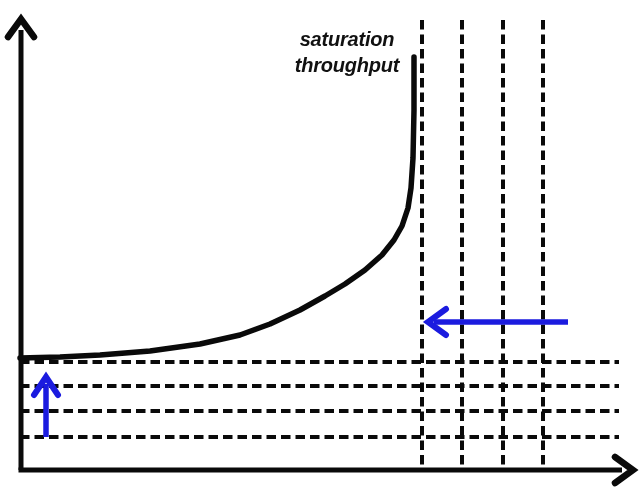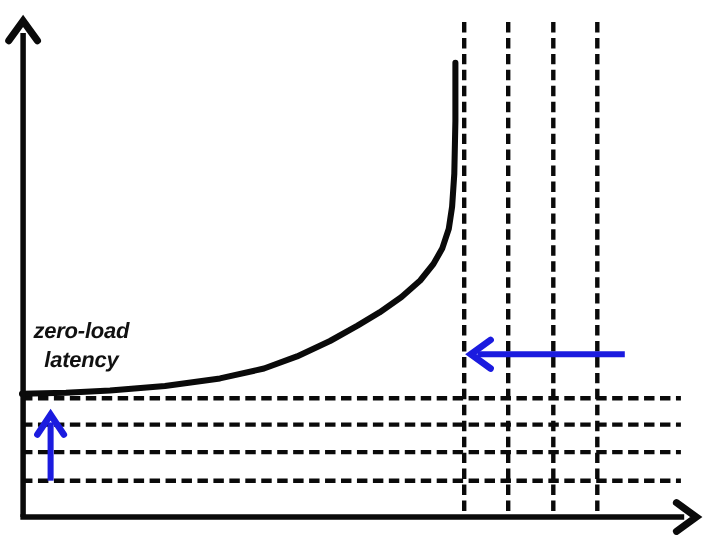--- a/index.html
+++ b/index.html
@@ -52,18 +52,18 @@
         <path d="M 615 457 L 633 470 L 615 483" fill="none" stroke="#0a0a0a" stroke-width="6.5" stroke-linecap="round" stroke-linejoin="miter"></path>
       </g>
     <g id="g-blue">
         <line x1="568" y1="322" x2="434" y2="322" stroke="#1b1bdf" stroke-width="5.5" stroke-linecap="butt"></line>
         <path d="M 446 309 L 428 322 L 446 335" fill="none" stroke="#1b1bdf" stroke-width="6" stroke-linecap="round" stroke-linejoin="miter"></path>
         <line x1="46" y1="437" x2="46" y2="384" stroke="#1b1bdf" stroke-width="5.5" stroke-linecap="butt"></line>
         <path d="M 34 395 L 46 377 L 58 395" fill="none" stroke="#1b1bdf" stroke-width="6" stroke-linecap="round" stroke-linejoin="miter"></path>
       </g>
   </svg>
 
+  <div class="label label-saturation">
+    <div>saturation</div>
+    <div>throughput</div>
+  </div>
 
-  <div class="label label-zeroload">
-    <div>zero-load</div>
-    <div>latency</div>
-  </div>
 </div>
 
 </body></html>

